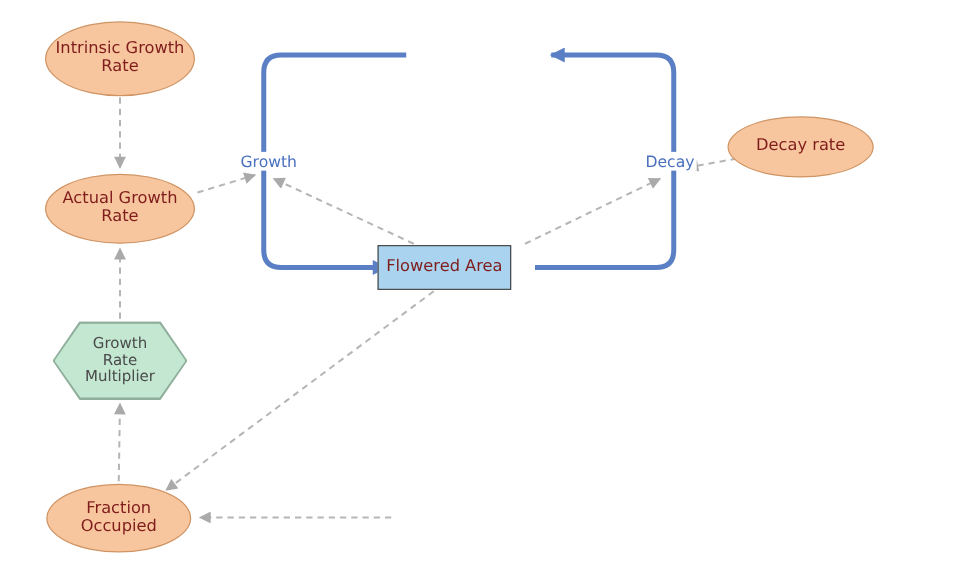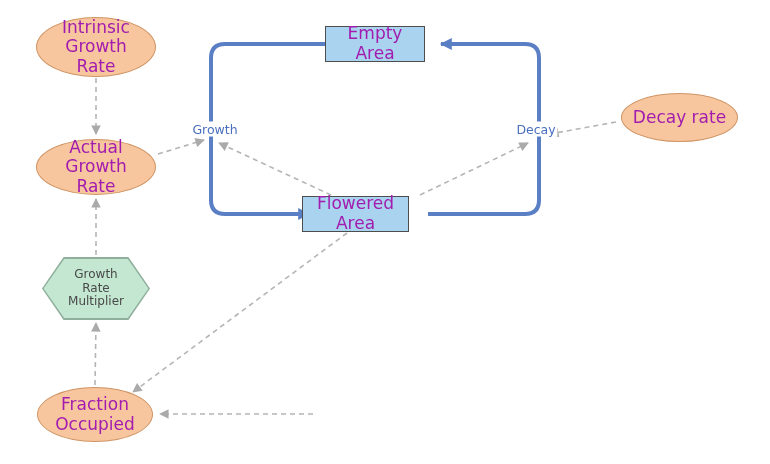--- a/index.html
+++ b/index.html
@@ -1,19 +1,19 @@
 <!DOCTYPE html>
 <html><head>
 <meta charset="utf-8">
 <style>
   html,body{margin:0;padding:0;background:#ffffff;}
   #canvas{position:relative;width:770px;height:464px;background:#ffffff;
           font-family:"DejaVu Sans",sans-serif;overflow:hidden;}
   .node{position:absolute;display:flex;align-items:center;justify-content:center;
-        text-align:center;white-space:pre-line;color:#a21caf;font-size:17px;line-height:1.15;
+        text-align:center;white-space:pre-line;color:#7f1d1d;font-size:13px;line-height:1.15;
         box-sizing:border-box;}
   .ellipse{background:#f8c69e;border:1.6px solid #cf9464;border-radius:50%;}
   .stock{background:#a9d3ee;border:1.6px solid #4d4d4d;}
   .hex-outer{position:absolute;}
   .hex-bg{position:absolute;inset:0;background:#8fae9b;
           clip-path:polygon(0% 50%,20% 0%,80% 0%,100% 50%,80% 100%,20% 100%);}
   .hex-fill{position:absolute;inset:1.6px;background:#c3e7d1;
           clip-path:polygon(0% 50%,20% 0%,80% 0%,100% 50%,80% 100%,20% 100%);}
   .hex-label{position:absolute;inset:0;display:flex;align-items:center;justify-content:center;
           text-align:center;white-space:pre-line;color:#4a4a4a;font-size:12px;line-height:1.12;}
@@ -43,40 +43,37 @@
     <line x1="96" y1="255" x2="96" y2="199" stroke="#b5b5b5" stroke-width="1.6" stroke-dasharray="5 4" marker-end="url(#arrow-gray)"></line>
     <line x1="95" y1="385" x2="96" y2="323" stroke="#b5b5b5" stroke-width="1.6" stroke-dasharray="5 4" marker-end="url(#arrow-gray)"></line>
     <line x1="158" y1="154" x2="204" y2="140" stroke="#b5b5b5" stroke-width="1.6" stroke-dasharray="5 4" marker-end="url(#arrow-gray)"></line>
     <line x1="331" y1="195" x2="219" y2="143" stroke="#b5b5b5" stroke-width="1.6" stroke-dasharray="5 4" marker-end="url(#arrow-gray)"></line>
     <line x1="420" y1="195" x2="528" y2="143" stroke="#b5b5b5" stroke-width="1.6" stroke-dasharray="5 4" marker-end="url(#arrow-gray)"></line>
     <line x1="616" y1="122" x2="550" y2="134" stroke="#b5b5b5" stroke-width="1.6" stroke-dasharray="5 4" marker-end="url(#arrow-gray)"></line>
     <line x1="347" y1="233" x2="133" y2="392" stroke="#b5b5b5" stroke-width="1.6" stroke-dasharray="5 4" marker-end="url(#arrow-gray)"></line>
     <line x1="313" y1="414" x2="160" y2="414" stroke="#b5b5b5" stroke-width="1.6" stroke-dasharray="5 4" marker-end="url(#arrow-gray)"></line>
   </svg>
 
-  <div class="node stock" style="left:325px;top:26px;width:100px;height:36px;">
-    <span>Empty Area</span>
-  </div>
   <div class="node stock" style="left:302px;top:196px;width:107px;height:36px;">
     <span>Flowered Area</span>
   </div>
 
   <div class="node ellipse" style="left:36px;top:17px;width:120px;height:60px;">
     <span>Intrinsic Growth
 Rate</span>
   </div>
-  <div class="node ellipse" style="left:36px;top:139px;width:120px;height:56px;justify-content:flex-end;">
+  <div class="node ellipse" style="left:36px;top:139px;width:120px;height:56px;">
     <span>Actual Growth
 Rate</span>
   </div>
   <div class="node ellipse" style="left:37px;top:387px;width:116px;height:55px;">
     <span>Fraction
 Occupied</span>
   </div>
-  <div class="node ellipse" style="left:621px;top:93px;width:117px;height:49px;">
+  <div class="node ellipse" style="left:582px;top:93px;width:117px;height:49px;">
     <span>Decay rate</span>
   </div>
 
   <div class="hex-outer" style="left:42px;top:257px;width:108px;height:63px;">
     <div class="hex-bg"></div>
     <div class="hex-fill"></div>
     <div class="hex-label">Growth
 Rate
 Multiplier</div>
   </div>

